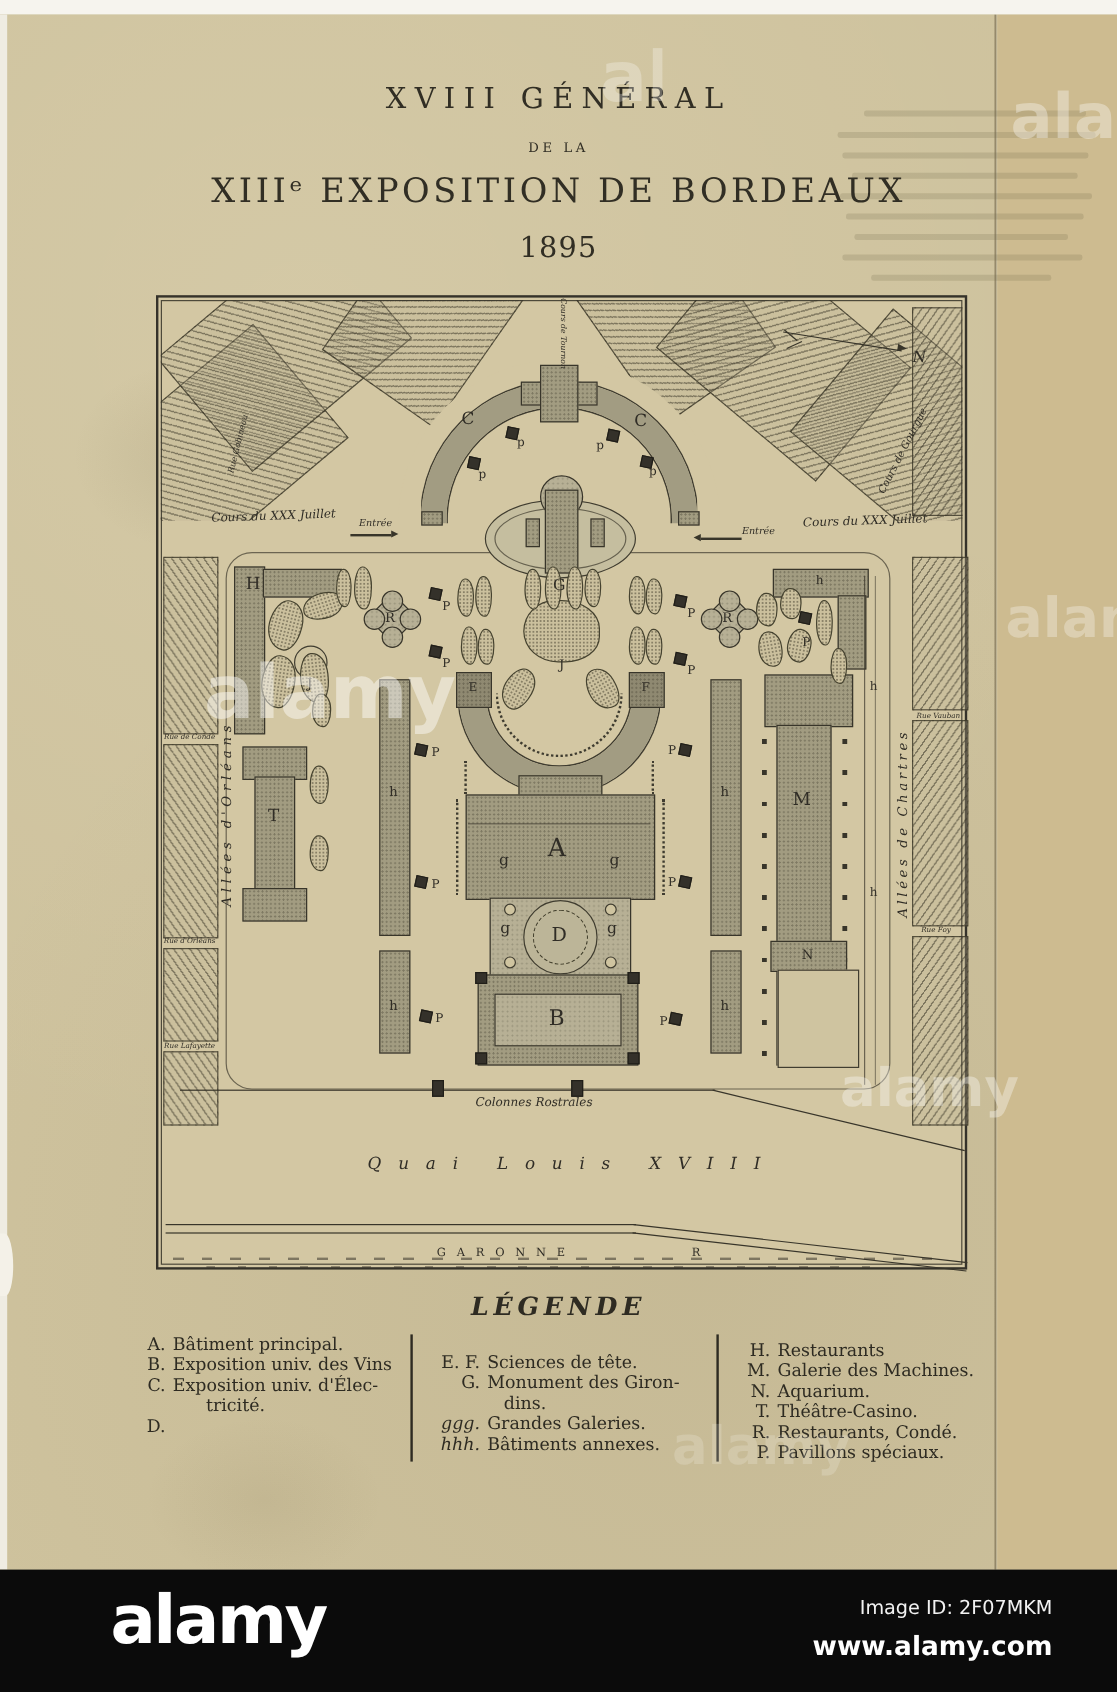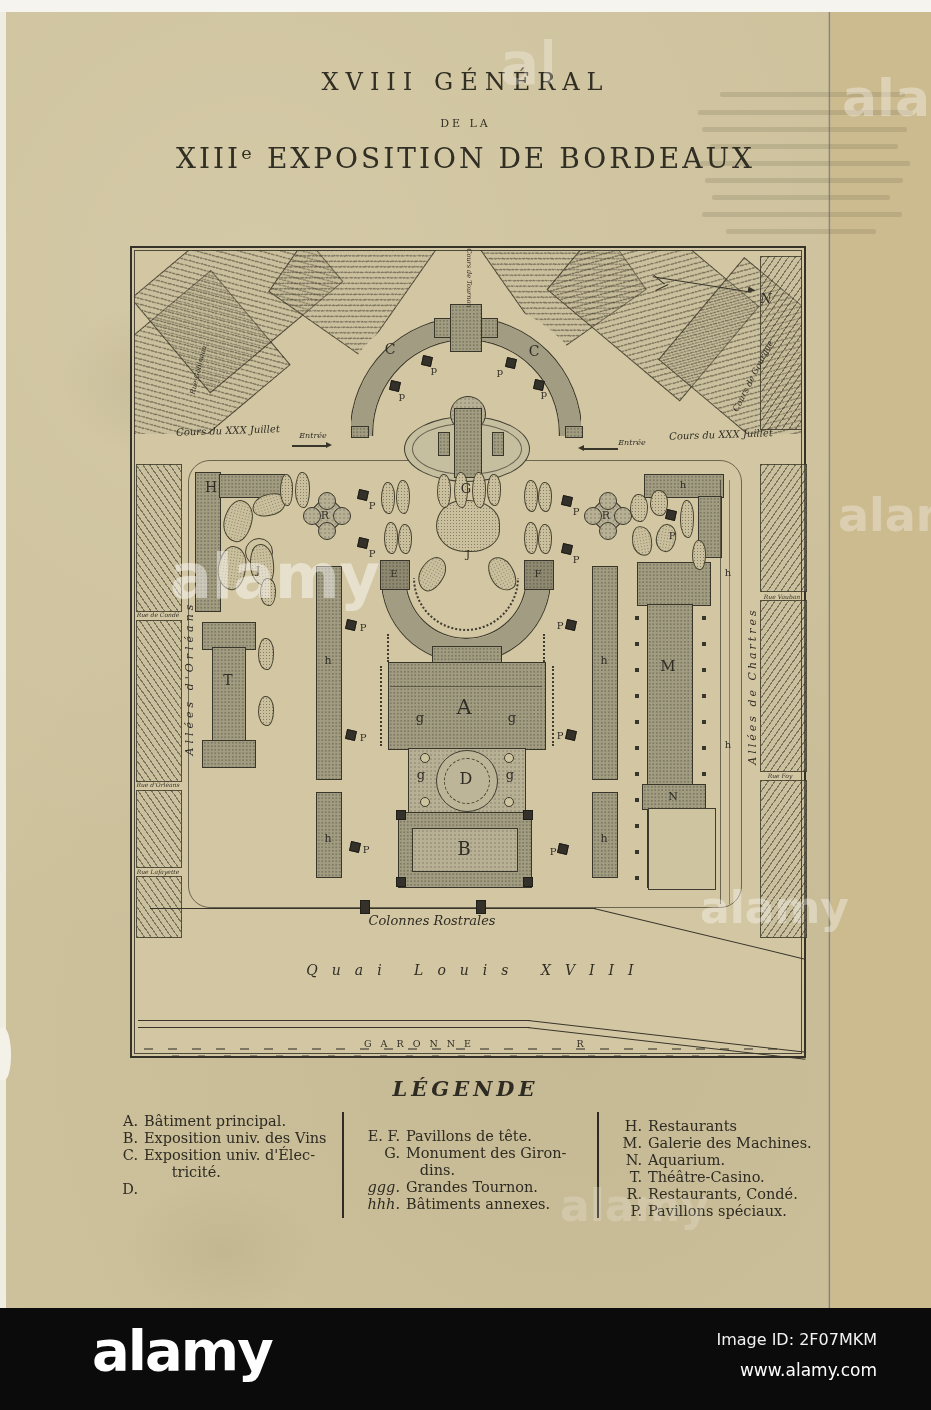--- a/index.html
+++ b/index.html
@@ -74,21 +74,21 @@
   .leg-text{white-space:pre-wrap;}
   .leg-divider{position:absolute;width:2px;background:#2e2b22;}
 
   
   #footer{position:absolute;left:0;top:1308px;width:931px;height:102px;background:#0b0b0b;z-index:70;}
   #footer-brand{position:absolute;left:92px;top:10px;color:#fff;
       font-family:"DejaVu Sans",sans-serif;font-weight:700;font-size:56px;letter-spacing:-2px;}
   #footer-id{position:absolute;right:54px;top:22px;color:#f2f2f2;
       font-family:"DejaVu Sans",sans-serif;font-size:16px;text-align:right;}
   #footer-site{position:absolute;right:54px;top:52px;color:#fff;
-      font-family:"DejaVu Sans",sans-serif;font-weight:400;font-size:17px;text-align:right;}
+      font-family:"DejaVu Sans",sans-serif;font-weight:700;font-size:22px;text-align:right;}
 </style>
 </head>
 <body>
 
 <div id="page">
   <div class="paper-main"></div>
   <div class="paper-side"></div>
   <div class="page-edge"></div>
   <div class="edge-top"></div>
   <div class="edge-left"></div>
@@ -106,20 +106,21 @@
     <div class="ghost" style="left:700px;top:161px;width:210px;"></div>
     <div class="ghost" style="left:705px;top:178px;width:198px;"></div>
     <div class="ghost" style="left:712px;top:195px;width:178px;"></div>
     <div class="ghost" style="left:702px;top:212px;width:200px;"></div>
     <div class="ghost" style="left:726px;top:229px;width:150px;"></div>
   </div>
 
   <div id="title1" class="t-center">XVIII GÉNÉRAL</div>
   <div id="title3" class="t-center">XIIIᵉ EXPOSITION DE BORDEAUX</div>
   <div id="title2" class="t-center">DE LA</div>
+  <div id="title-year" class="t-center">1895</div>
 
   <div id="map">
     <div class="inner-frame"></div>
 
     <div style="position:absolute;inset:2px;height:184px;overflow:hidden;">
       <div class="hatchL" style="left:-28px;top:58px;width:162px;height:122px;transform:rotate(-40deg);"></div>
       <div class="hatchL" style="left:16px;top:-22px;width:172px;height:122px;transform:rotate(-40deg);"></div>
       <div class="hatchL" style="left:148px;top:-46px;width:152px;height:112px;transform:rotate(-55deg);"></div>
       <div class="hatchR" style="left:345px;top:-48px;width:152px;height:112px;transform:rotate(55deg);"></div>
       <div class="hatchR" style="left:432px;top:-14px;width:172px;height:122px;transform:rotate(40deg);"></div>
@@ -260,21 +261,21 @@
       <span class="lbl st" style="left: 337px; top: 30px; font-size: 6.5px; transform: translate(-50%, -50%) rotate(90deg);">Cours de Tournon</span>
       <span class="lbl st" style="left: 67px; top: 122px; font-size: 7px; transform: translate(-50%, -50%) rotate(-76deg);">Rue Gobineau</span>
       <span class="lbl st" style="left: 634px; top: 50px; font-size: 13px; transform: translate(-50%, -50%);">N</span>
       <span class="lbl cur" style="left: 57px; top: 430px; font-size: 11px; letter-spacing: 4px; transform: translate(-50%, -50%) rotate(-90deg);">Allées d'Orléans</span>
       <span class="lbl cur" style="left: 620px; top: 438px; font-size: 11px; letter-spacing: 3px; transform: translate(-50%, -50%) rotate(-90deg);">Allées de Chartres</span>
       <span class="lbl st" style="left: 26px; top: 367px; font-size: 6px; transform: translate(-50%, -50%);">Rue de Condé</span>
       <span class="lbl st" style="left: 26px; top: 537px; font-size: 6px; transform: translate(-50%, -50%);">Rue d'Orléans</span>
       <span class="lbl st" style="left: 26px; top: 624px; font-size: 6px; transform: translate(-50%, -50%);">Rue Lafayette</span>
       <span class="lbl st" style="left: 650px; top: 349px; font-size: 6px; transform: translate(-50%, -50%);">Rue Vauban</span>
       <span class="lbl st" style="left: 648px; top: 528px; font-size: 6px; transform: translate(-50%, -50%);">Rue Foy</span>
-      <span class="lbl st" style="left: 300px; top: 672px; font-size: 13px; transform: translate(-50%, -50%);">Colonnes Rostrales</span>
+      <span class="lbl st" style="left: 313px; top: 672px; font-size: 10px; transform: translate(-50%, -50%);">Colonnes Rostrales</span>
       <span class="lbl cur" style="left: 345px; top: 722px; font-size: 14px; letter-spacing: 14px; transform: translate(-50%, -50%);">Quai Louis XVIII</span>
       <span class="lbl st2" style="left: 290px; top: 796px; font-size: 9.5px; letter-spacing: 9px; transform: translate(-50%, -50%);">GARONNE</span>
       <span class="lbl st2" style="left: 448px; top: 796px; font-size: 9.5px; transform: translate(-50%, -50%);">R</span>
       <span class="lbl bg" style="left: 258px; top: 101px; font-size: 14px; transform: translate(-50%, -50%);">C</span>
       <span class="lbl bg" style="left: 402px; top: 103px; font-size: 14px; transform: translate(-50%, -50%);">C</span>
       <span class="lbl bg" style="left: 302px; top: 122px; font-size: 10px; transform: translate(-50%, -50%);">p</span>
       <span class="lbl bg" style="left: 368px; top: 124px; font-size: 10px; transform: translate(-50%, -50%);">p</span>
       <span class="lbl bg" style="left: 270px; top: 148px; font-size: 10px; transform: translate(-50%, -50%);">p</span>
       <span class="lbl bg" style="left: 412px; top: 146px; font-size: 10px; transform: translate(-50%, -50%);">p</span>
       <span class="lbl bg" style="left: 334px; top: 240px; font-size: 13px; transform: translate(-50%, -50%);">G</span>
@@ -382,30 +383,30 @@
       tricité.</span>
       </div>
       <div class="leg-item">
         <span class="leg-key">D.</span>
       </div>
     </div>
   <div class="leg-divider" style="left:342px;top:1112px;height:106px;"></div>
   <div id="leg-col-1" class="leg-col">
       <div class="leg-item">
         <span class="leg-key">E. F.</span>
-        <span class="leg-text">Pavillons de tête.</span>
+        <span class="leg-text">Sciences de tête.</span>
       </div>
       <div class="leg-item">
         <span class="leg-key">G.</span>
         <span class="leg-text">Monument des Giron-
    dins.</span>
       </div>
       <div class="leg-item">
         <span class="leg-key it">ggg.</span>
-        <span class="leg-text">Grandes Tournon.</span>
+        <span class="leg-text">Grandes Galeries.</span>
       </div>
       <div class="leg-item">
         <span class="leg-key it">hhh.</span>
         <span class="leg-text">Bâtiments annexes.</span>
       </div>
     </div>
   <div class="leg-divider" style="left:597px;top:1112px;height:106px;"></div>
   <div id="leg-col-2" class="leg-col">
       <div class="leg-item">
         <span class="leg-key">H.</span>

